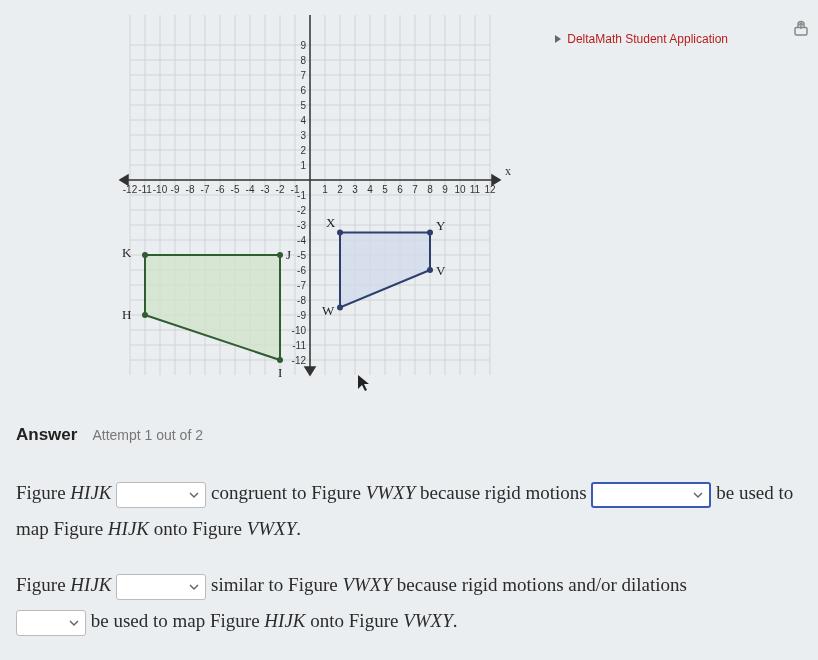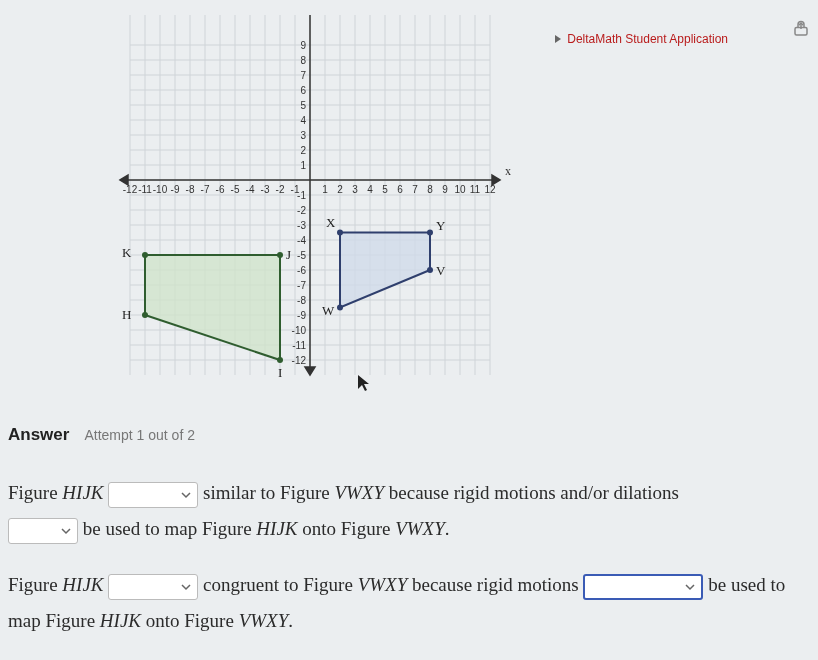--- a/index.html
+++ b/index.html
@@ -42,21 +42,21 @@
     top: 15px;
     left: 100px;
     width: 420px;
     height: 390px;
   }
   .answer-block {
     position: absolute;
     top: 424px;
     left: 0;
     right: 0;
-    padding: 0 4px 0 8px;
+    padding: 0 4px 0 16px;
     font-size: 18px;
     color: #2b2b2b;
   }
   .answer-header {
     font-family: Arial, sans-serif;
     margin-bottom: 30px;
   }
   .answer-label {
     font-weight: bold;
     font-size: 17px;
@@ -274,44 +274,44 @@
 
   <div class="sentence">
     <span>Figure </span><span class="it">HIJK</span>
     <span class="dropdown">
         <span class="chev">
           <svg viewBox="0 0 10 10">
             <path d="M1 3 L5 7 L9 3" fill="none" stroke="#666" stroke-width="1.5"></path>
           </svg>
         </span>
       </span>
+    <span> congruent to Figure </span><span class="it">VWXY</span><span> because rigid motions </span>
+    <span class="dropdown highlight">
+        <span class="chev">
+          <svg viewBox="0 0 10 10">
+            <path d="M1 3 L5 7 L9 3" fill="none" stroke="#666" stroke-width="1.5"></path>
+          </svg>
+        </span>
+      </span>
+    <span> be used to map Figure </span><span class="it">HIJK</span><span> onto Figure </span><span class="it">VWXY</span><span>.</span>
+  </div>
+
+  <div class="sentence">
+    <span>Figure </span><span class="it">HIJK</span>
+    <span class="dropdown">
+        <span class="chev">
+          <svg viewBox="0 0 10 10">
+            <path d="M1 3 L5 7 L9 3" fill="none" stroke="#666" stroke-width="1.5"></path>
+          </svg>
+        </span>
+      </span>
     <span> similar to Figure </span><span class="it">VWXY</span><span> because rigid motions and/or dilations </span>
     <br>
     <span class="dropdown small">
         <span class="chev">
           <svg viewBox="0 0 10 10">
             <path d="M1 3 L5 7 L9 3" fill="none" stroke="#666" stroke-width="1.5"></path>
           </svg>
         </span>
       </span>
     <span> be used to map Figure </span><span class="it">HIJK</span><span> onto Figure </span><span class="it">VWXY</span><span>.</span>
   </div>
-
-  <div class="sentence">
-    <span>Figure </span><span class="it">HIJK</span>
-    <span class="dropdown">
-        <span class="chev">
-          <svg viewBox="0 0 10 10">
-            <path d="M1 3 L5 7 L9 3" fill="none" stroke="#666" stroke-width="1.5"></path>
-          </svg>
-        </span>
-      </span>
-    <span> congruent to Figure </span><span class="it">VWXY</span><span> because rigid motions </span>
-    <span class="dropdown highlight">
-        <span class="chev">
-          <svg viewBox="0 0 10 10">
-            <path d="M1 3 L5 7 L9 3" fill="none" stroke="#666" stroke-width="1.5"></path>
-          </svg>
-        </span>
-      </span>
-    <span> be used to map Figure </span><span class="it">HIJK</span><span> onto Figure </span><span class="it">VWXY</span><span>.</span>
-  </div>
 </div>
 
 </body></html>

